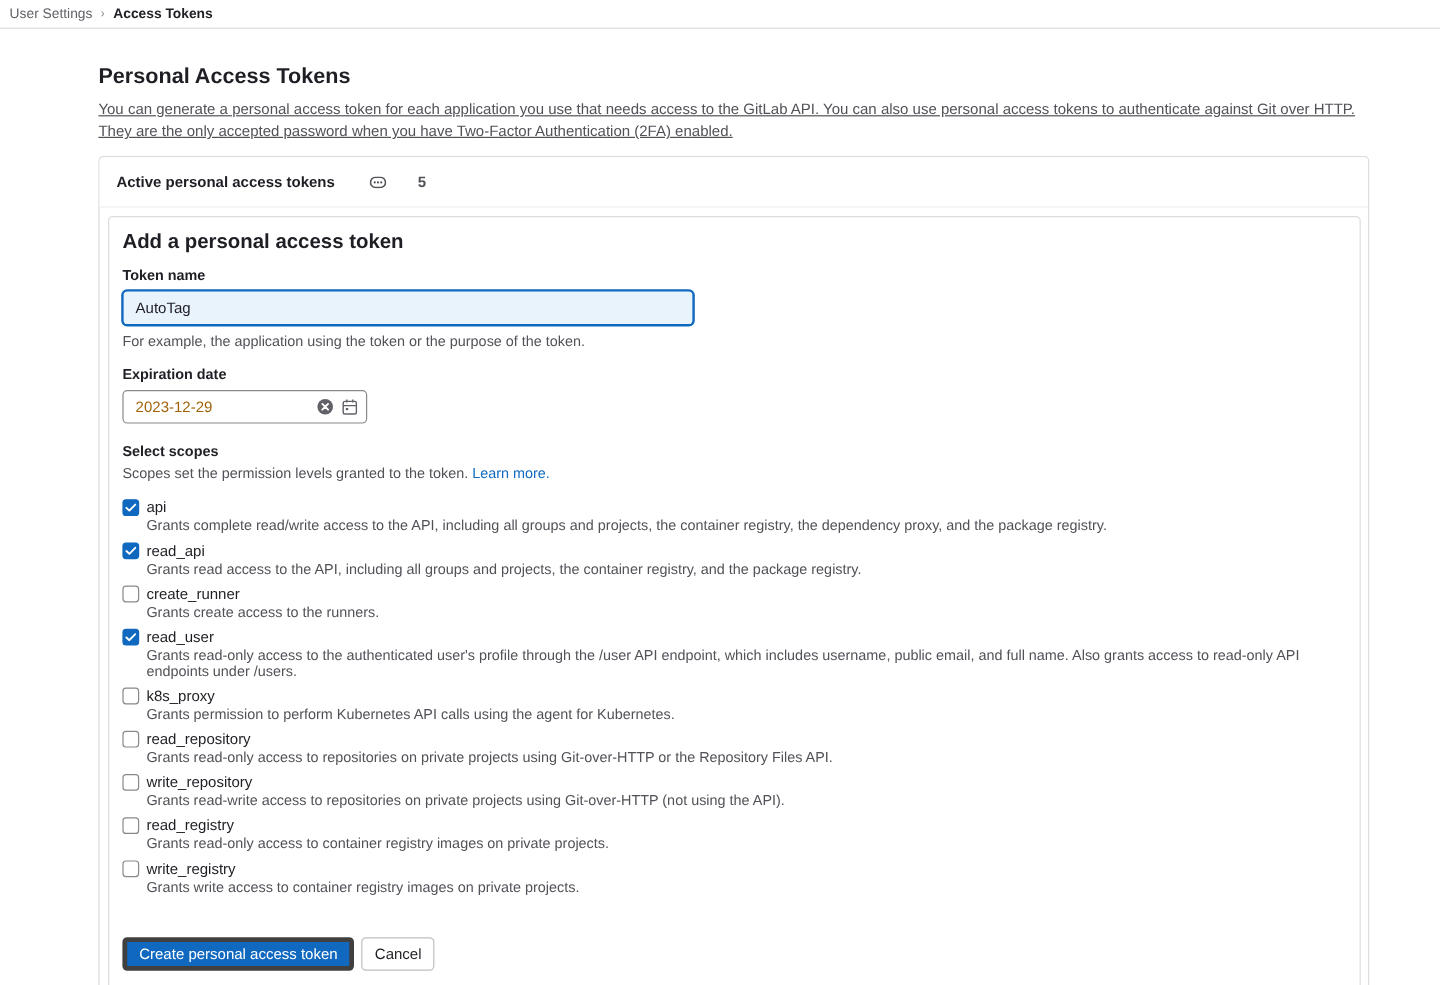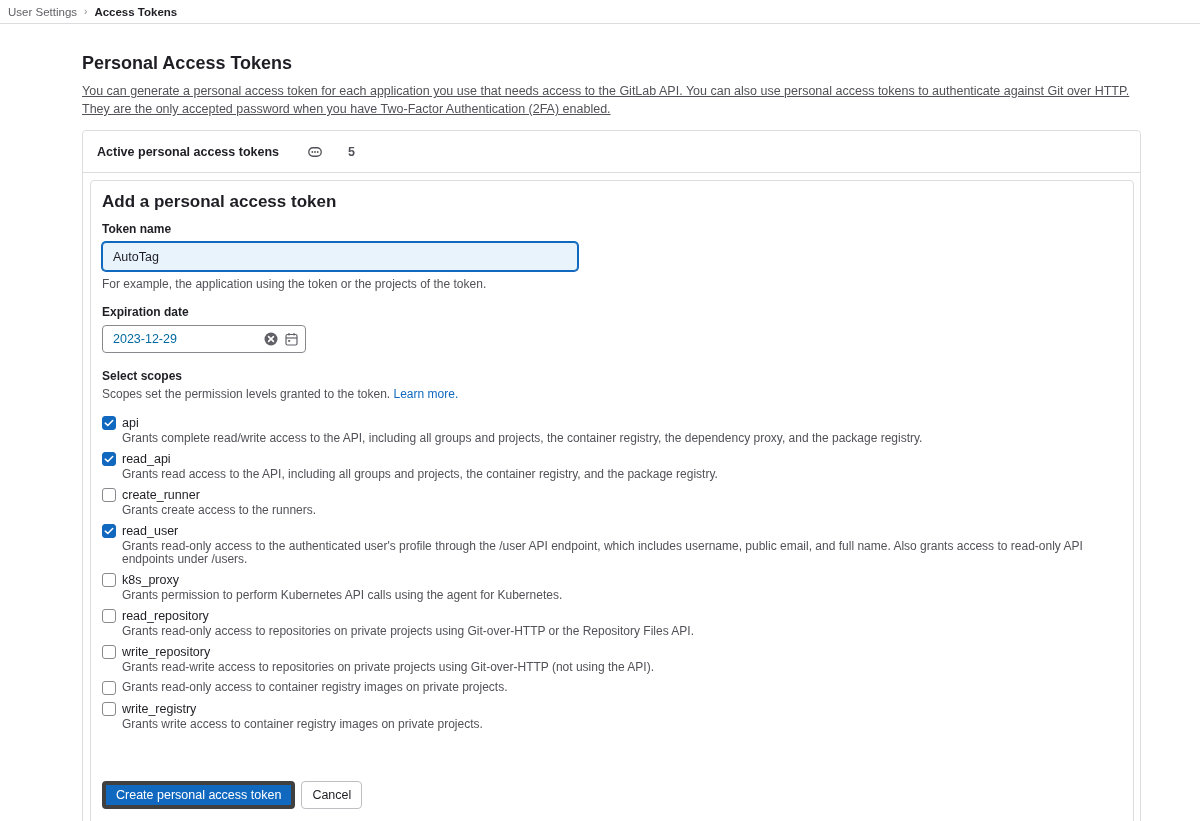--- a/index.html
+++ b/index.html
@@ -22,21 +22,21 @@
   .count { font-size: 12.5px; color: #535158; margin-left: 4px; font-weight: bold; }
 
   .form-panel { position: absolute; left: 7px; top: 49px; width: 1044px; height: 650px; border: 1px solid #dcdcde; border-radius: 4px; background: #fff; padding: 10px 11px; }
   .form-title { font-size: 17px; font-weight: bold; color: #1f1e24; margin-top: 1px; }
   .label { font-size: 12px; font-weight: bold; color: #1f1e24; }
   .lbl-token { margin-top: 10px; }
   .token-input { margin-top: 6px; width: 476px; height: 29px; border: 1px solid #1068bf; border-radius: 4px; background: #e9f3fc; box-shadow: 0 0 0 1px #1068bf; font-size: 12.5px; color: #1f1e24; padding: 0 10px; display: flex; align-items: center; }
   .help { font-size: 12px; color: #535158; margin-top: 6px; }
 
   .lbl-exp { margin-top: 14px; }
-  .date-input { margin-top: 6px; width: 204px; height: 28px; border: 1px solid #89888d; border-radius: 4px; display: flex; align-items: center; padding-left: 10px; position: relative; font-size: 12.5px; color: #0369a1; }
+  .date-input { margin-top: 6px; width: 204px; height: 28px; border: 1px solid #89888d; border-radius: 4px; display: flex; align-items: center; padding-left: 10px; position: relative; font-size: 12.5px; color: #a16207; }
   .clear-icon { position: absolute; right: 27px; top: 6px; width: 14px; height: 14px; }
   .cal-icon { position: absolute; right: 7px; top: 6px; width: 13px; height: 14px; }
 
   .lbl-scopes { margin-top: 16px; }
   .scopes-help { font-size: 12px; color: #535158; margin-top: 4px; }
   .learn-more { color: #1068bf; text-decoration: none; }
 
   .scope-list { margin-top: 14px; }
   .scope { display: flex; align-items: flex-start; margin-bottom: 6px; }
   .cb { width: 14px; height: 14px; border-radius: 3px; border: 1px solid #89888d; background: #fff; flex: 0 0 14px; margin-top: 1px; display: flex; align-items: center; justify-content: center; }
@@ -76,21 +76,21 @@
           </svg>
       </span>
       <span class="count">5</span>
     </div>
 
     <div class="form-panel">
       <h2 class="form-title">Add a personal access token</h2>
 
       <div class="label lbl-token">Token name</div>
       <div class="token-input">AutoTag</div>
-      <div class="help">For example, the application using the token or the projects of the token.</div>
+      <div class="help">For example, the application using the token or the purpose of the token.</div>
 
       <div class="label lbl-exp">Expiration date</div>
       <div class="date-input">
         <span>2023-12-29</span>
         <span class="clear-icon">
           <svg width="14" height="14" viewBox="0 0 14 14">
               <circle cx="7" cy="7" r="6.5" fill="#626168"></circle>
               <path d="M4.6 4.6 L9.4 9.4 M9.4 4.6 L4.6 9.4" stroke="#fff" stroke-width="1.6" stroke-linecap="round"></path>
             </svg>
         </span>
@@ -169,20 +169,21 @@
         <div class="scope">
           <span class="cb"></span>
           <div class="scope-body">
             <div class="scope-name">write_repository</div>
             <div class="scope-desc">Grants read-write access to repositories on private projects using Git-over-HTTP (not using the API).</div>
           </div>
         </div>
         <div class="scope">
           <span class="cb"></span>
           <div class="scope-body">
+            <div class="scope-name">read_registry</div>
             <div class="scope-desc">Grants read-only access to container registry images on private projects.</div>
           </div>
         </div>
         <div class="scope">
           <span class="cb"></span>
           <div class="scope-body">
             <div class="scope-name">write_registry</div>
             <div class="scope-desc">Grants write access to container registry images on private projects.</div>
           </div>
         </div>

